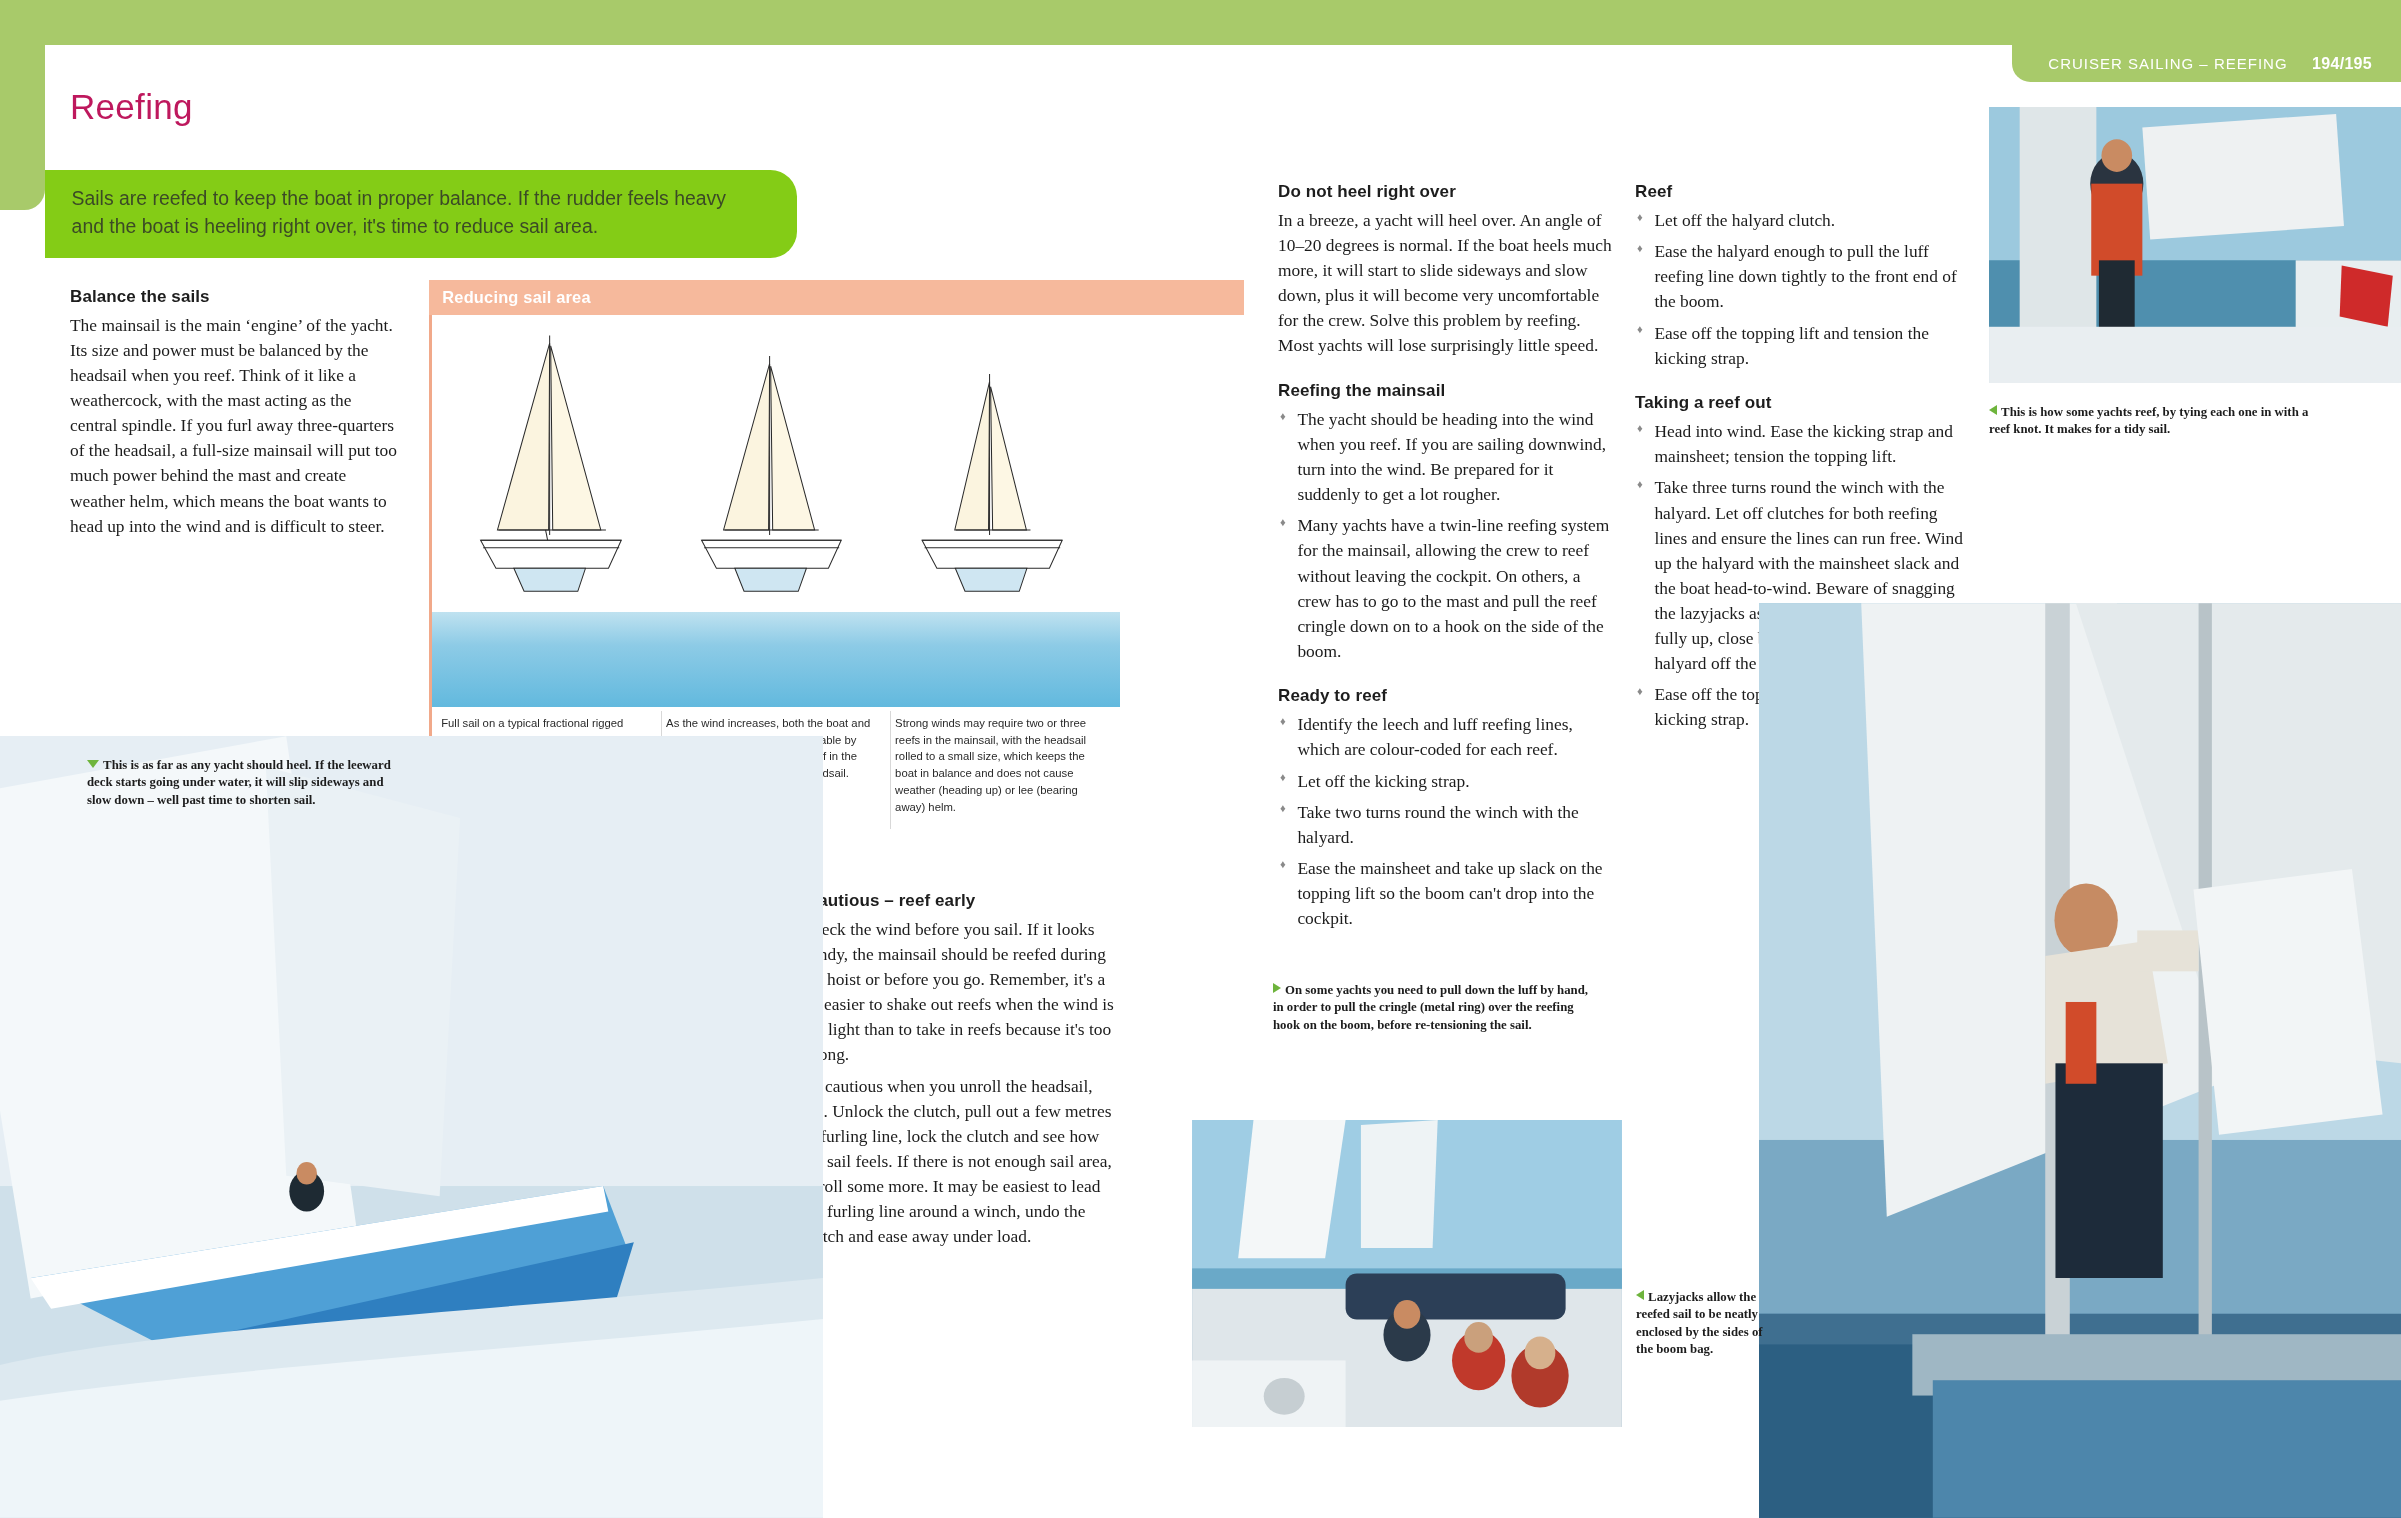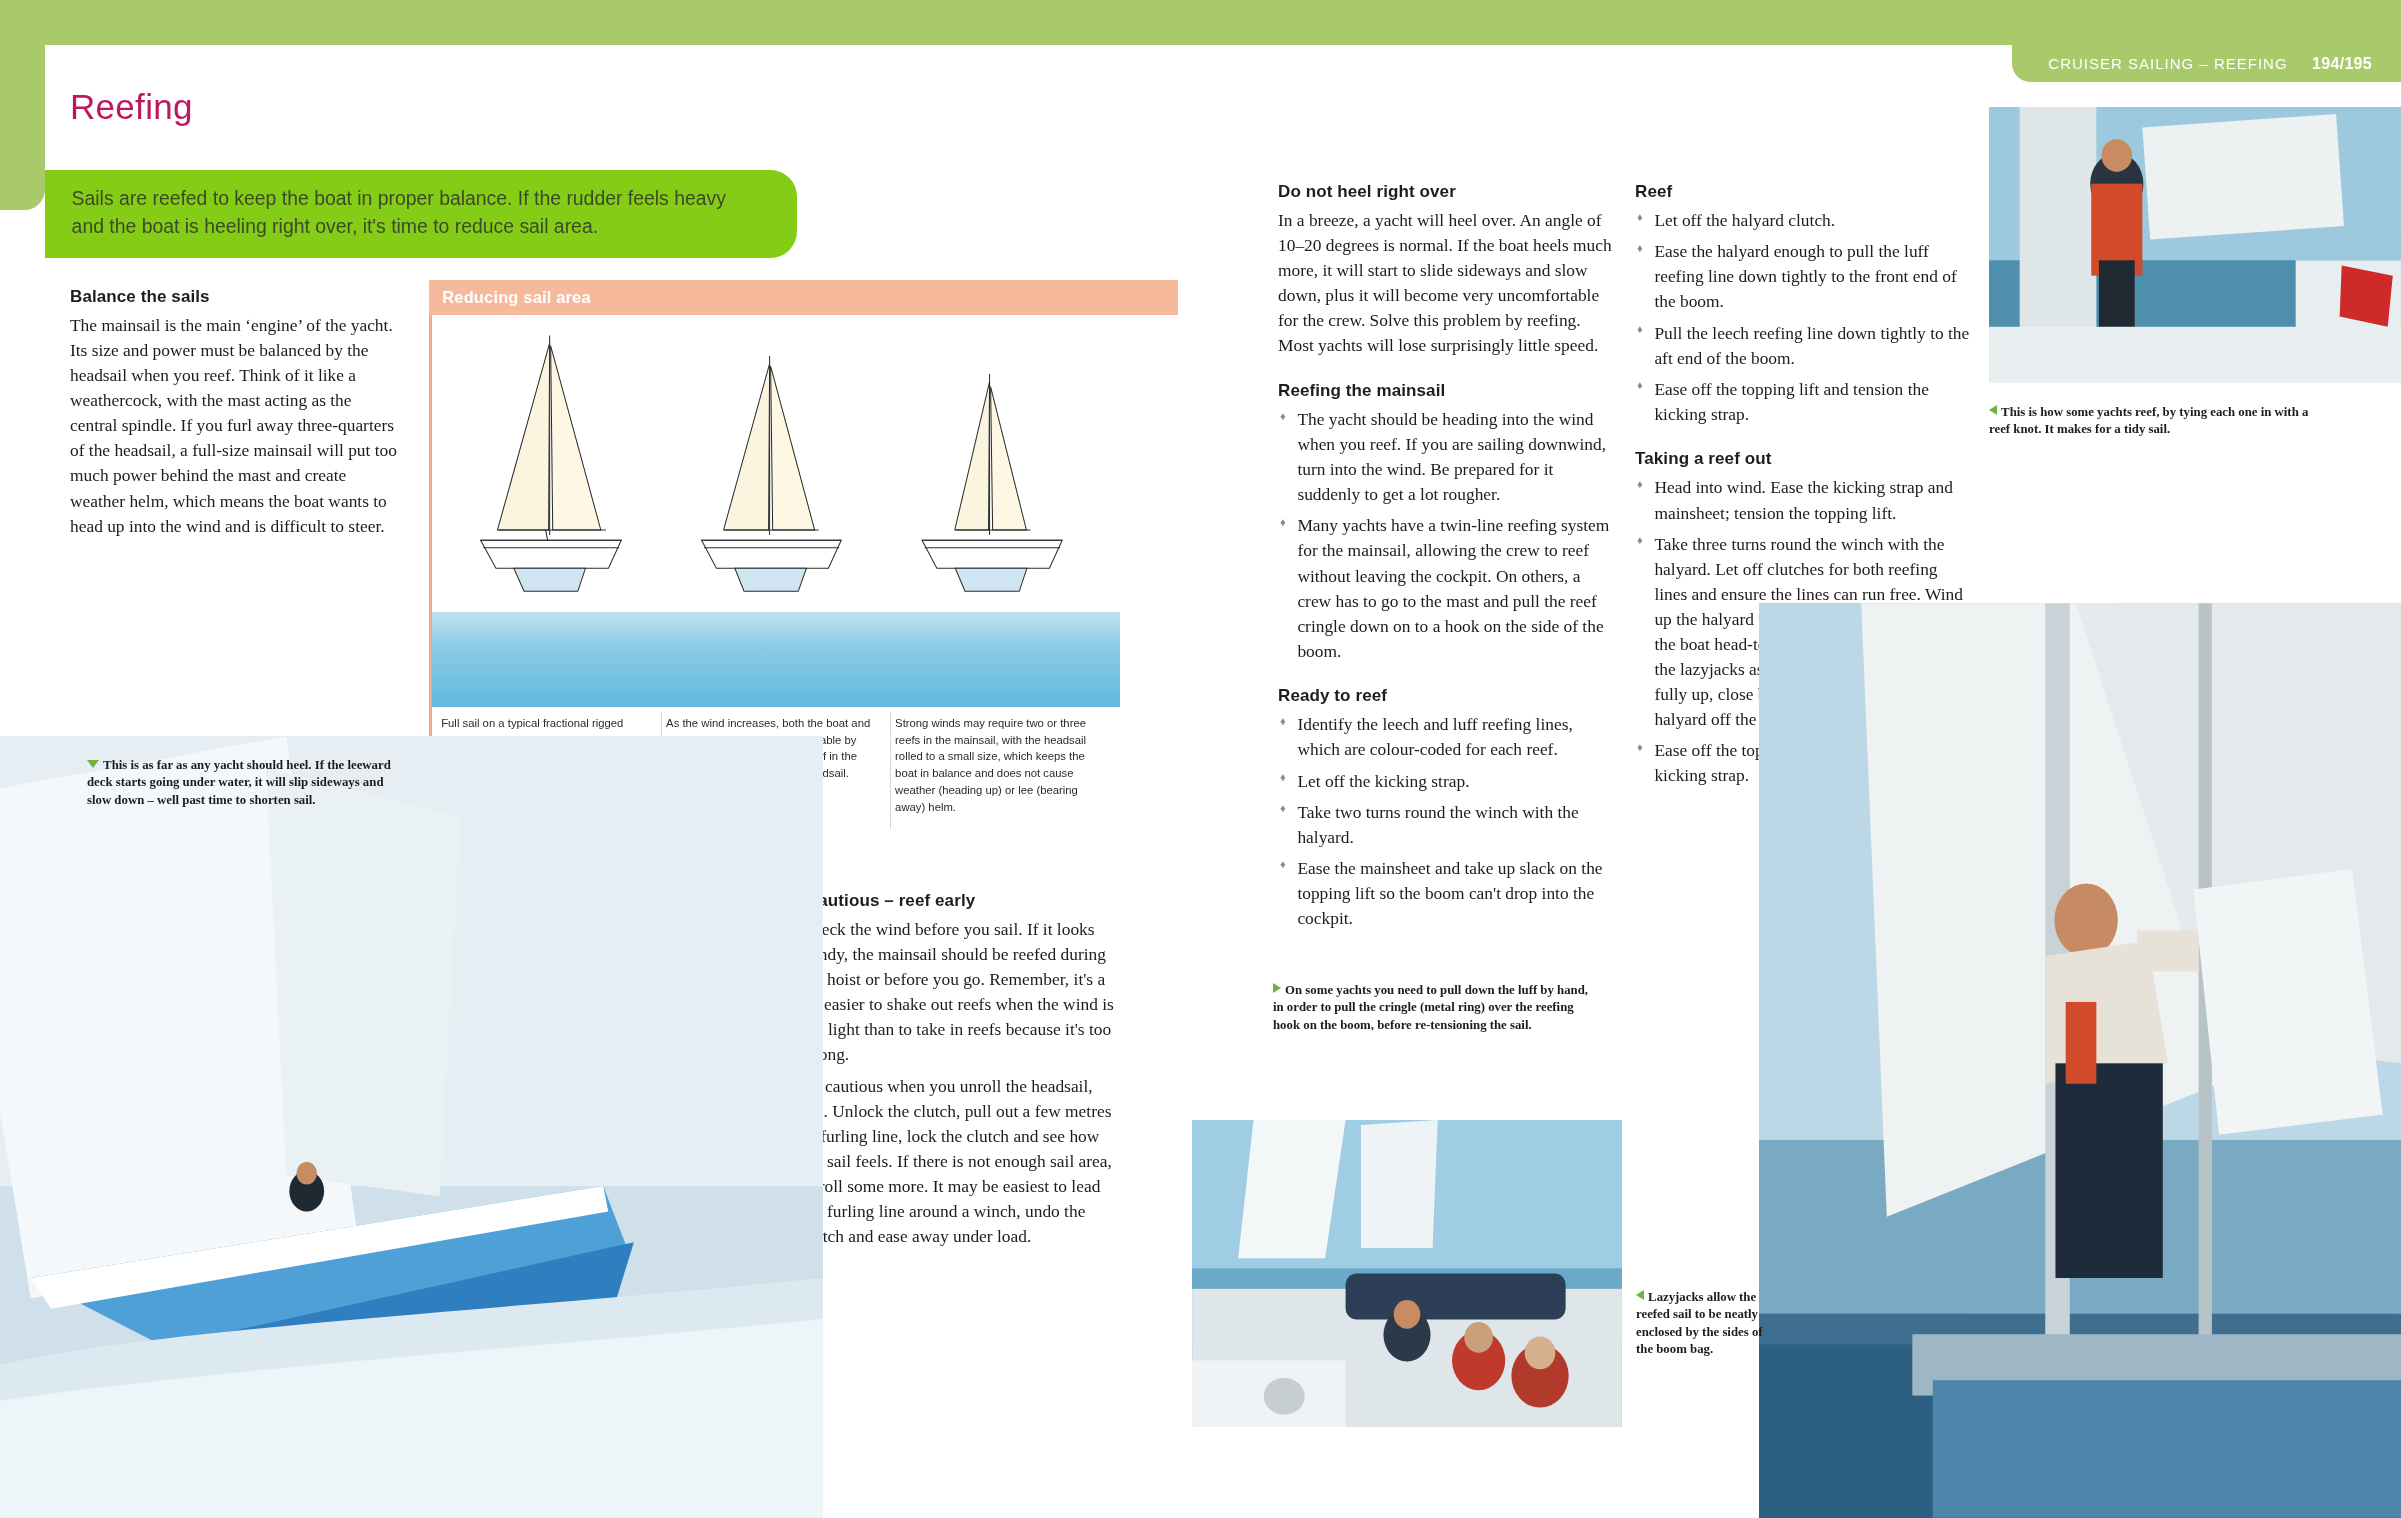--- a/index.html
+++ b/index.html
@@ -158,21 +158,21 @@
   .diagram-box {
     position: absolute;
     left: 429px; top: 280px;
     width: 691px; height: 554px;
     background: #ffffff;
     border-left: 3.6px solid #f1a98a;
   }
   .diagram-head {
     position: absolute;
     left: 429px; top: 280px;
-    width: 749px; height: 35px;
+    width: 815px; height: 35px;
     background: #f6b99c;
     display: flex;
     align-items: center;
     padding-left: 13.3px;
     box-sizing: border-box;
   }
   .diagram-head span {
     font-family: "Liberation Sans", sans-serif;
     font-weight: 700;
     font-size: 16.4px;
@@ -368,21 +368,20 @@
     <li>Take two turns round the winch with the halyard.</li>
     <li>Ease the mainsheet and take up slack on the topping lift so the boom can't drop into the cockpit.</li>
   </ul>
 </div>
 
 <div class="col-4">
   <h2 class="h2">Reef</h2>
   <ul class="bullets">
     <li>Let off the halyard clutch.</li>
     <li>Ease the halyard enough to pull the luff reefing line down tightly to the front end of the boom.</li>
-    <li>Pull the leech reefing line down tightly to the aft end of the boom.</li>
     <li>Ease off the topping lift and tension the kicking strap.</li>
   </ul>
 
   <h2 class="h2" style="margin-top:22.5px;">Taking a reef out</h2>
   <ul class="bullets">
     <li>Head into wind. Ease the kicking strap and mainsheet; tension the topping lift.</li>
     <li>Take three turns round the winch with the halyard. Let off clutches for both reefing lines and ensure the lines can run free. Wind up the halyard with the mainsheet slack and the boat head-to-wind. Beware of snagging the lazyjacks as the sail is hoisted. When it is fully up, close both reefing clutches, take the halyard off the winch, coil and tidy the lines.</li>
     <li>Ease off the topping lift and tension the kicking strap.</li>
   </ul>
 </div>

